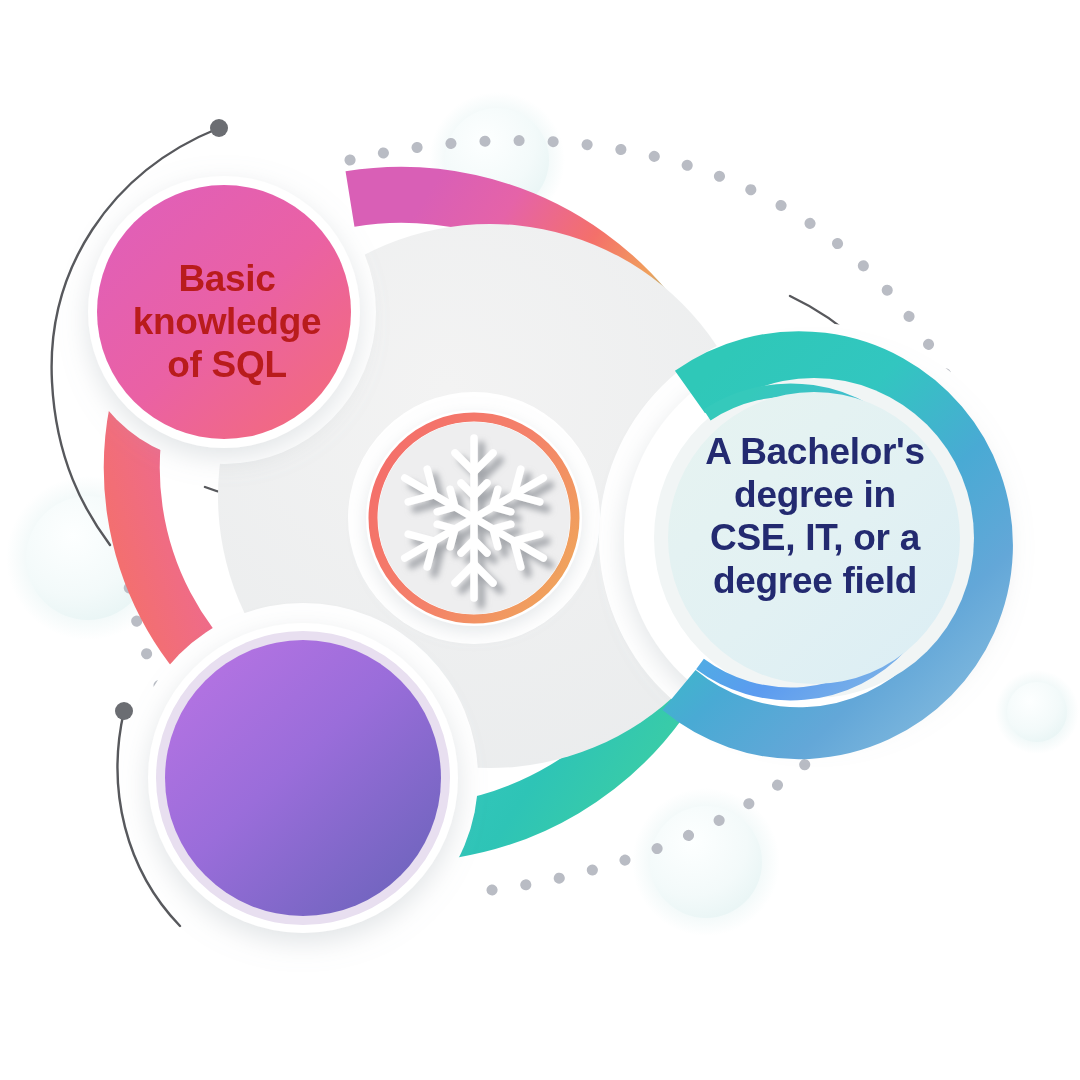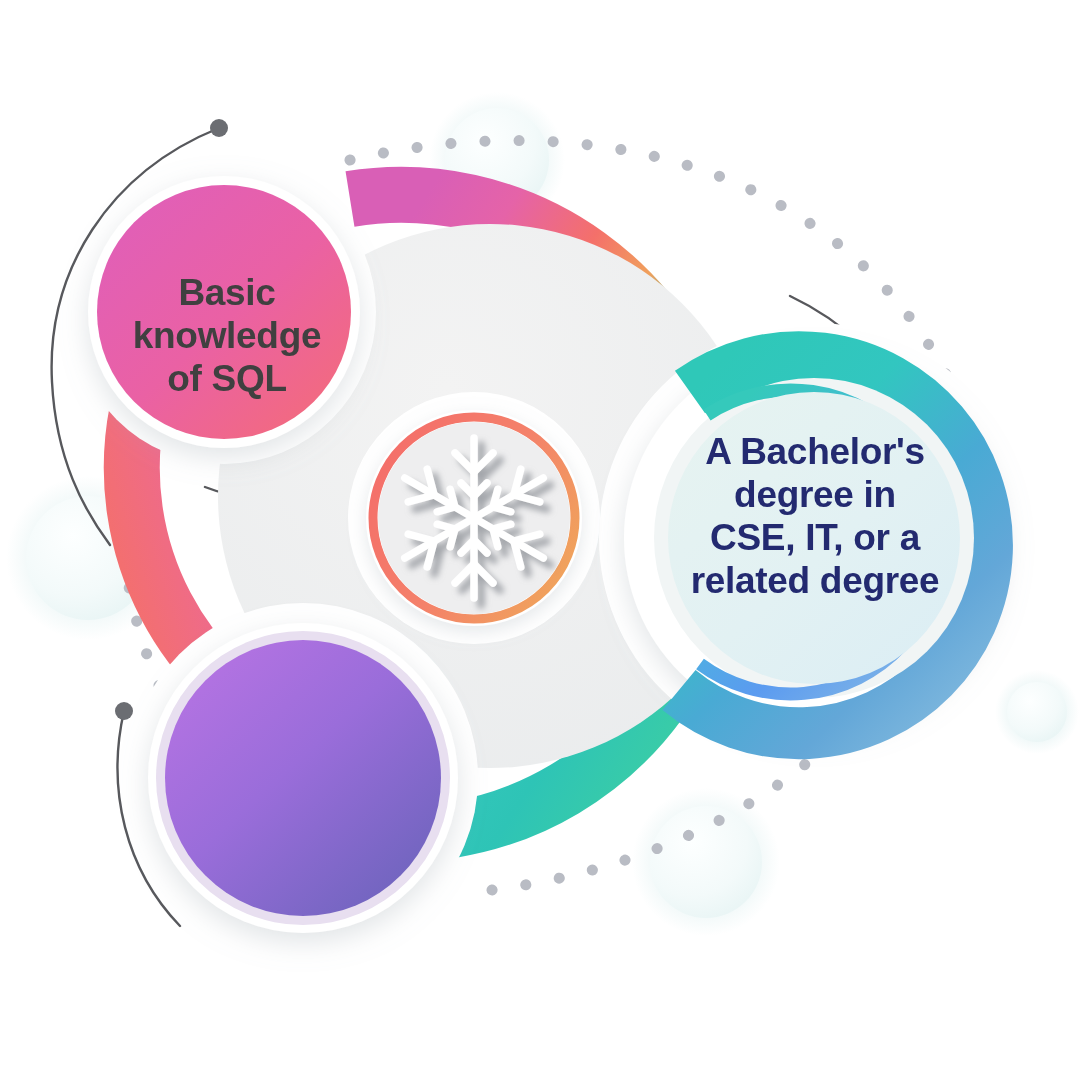--- a/index.html
+++ b/index.html
@@ -25,22 +25,22 @@
     align-items:center;
     justify-content:center;
     text-align:center;
     line-height:1.16;
     font-weight:bold;
     letter-spacing:-0.3px;
     white-space:pre-line;
     pointer-events:none;
   }
   #label-sql {
-    left:108px; top:224px; width:238px; height:225px;
-    font-size:37px; color:#404040;
+    left:108px; top:210px; width:238px; height:225px;
+    font-size:37px; color:#b91c1c;
   }
   #label-degree {
     left:672px; top:408px; width:286px; height:218px;
     font-size:37px; color:#232a70;
   }
   #label-experience {
     left:178px; top:678px; width:250px; height:200px;
     font-size:37px; color:#ffffff;
   }
 </style>
@@ -271,16 +271,16 @@
     </g>
   </svg>
 
   <div class="node-label" id="label-sql">Basic
 knowledge
 of SQL</div>
 
   <div class="node-label" id="label-degree">A Bachelor's
 degree in
 CSE, IT, or a
-related degree</div>
+degree field</div>
 
 
 </div>
 
 </body></html>

